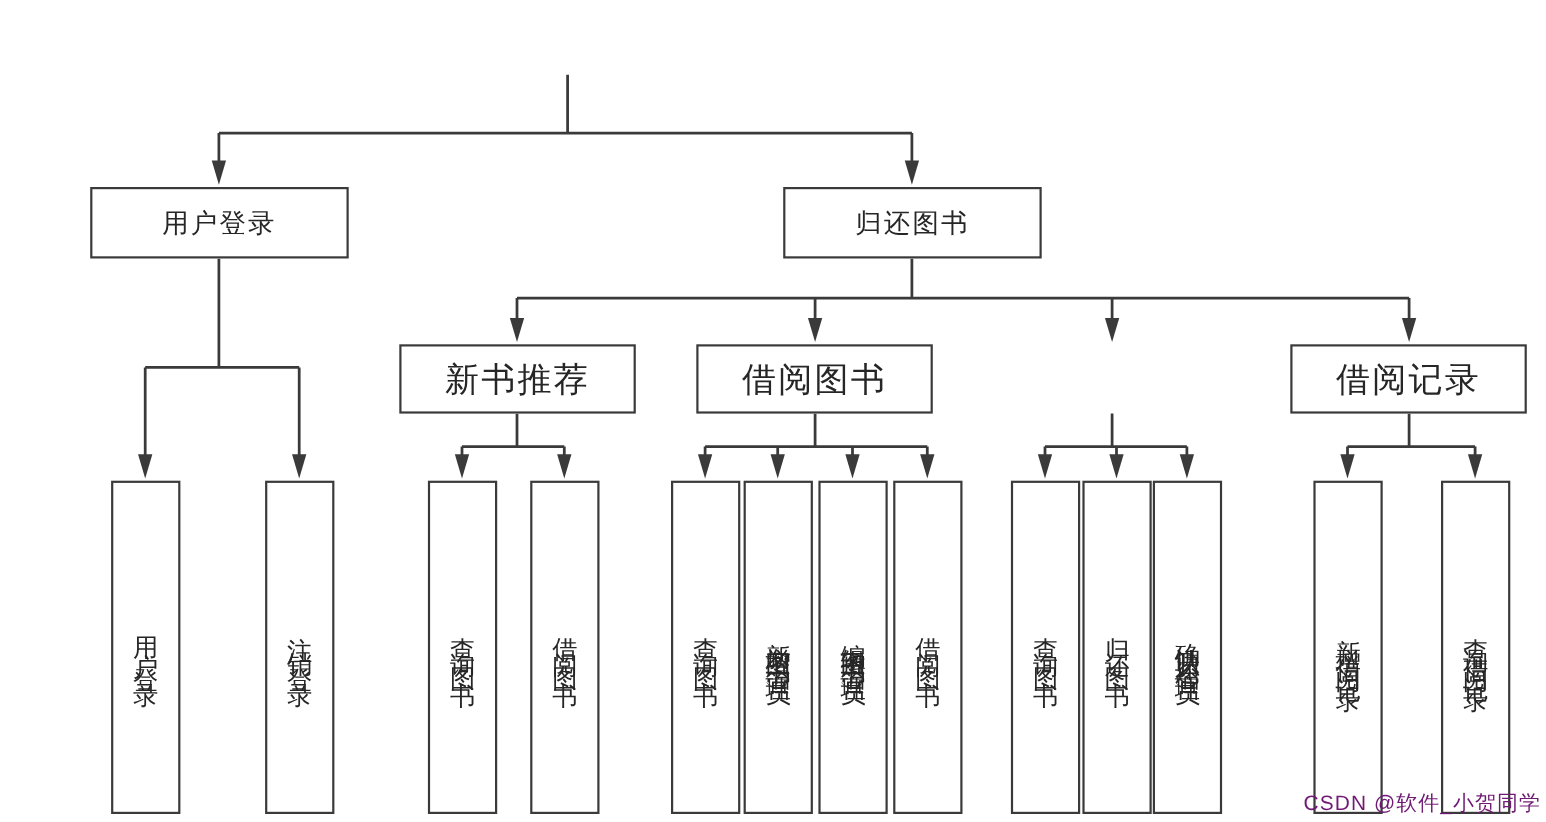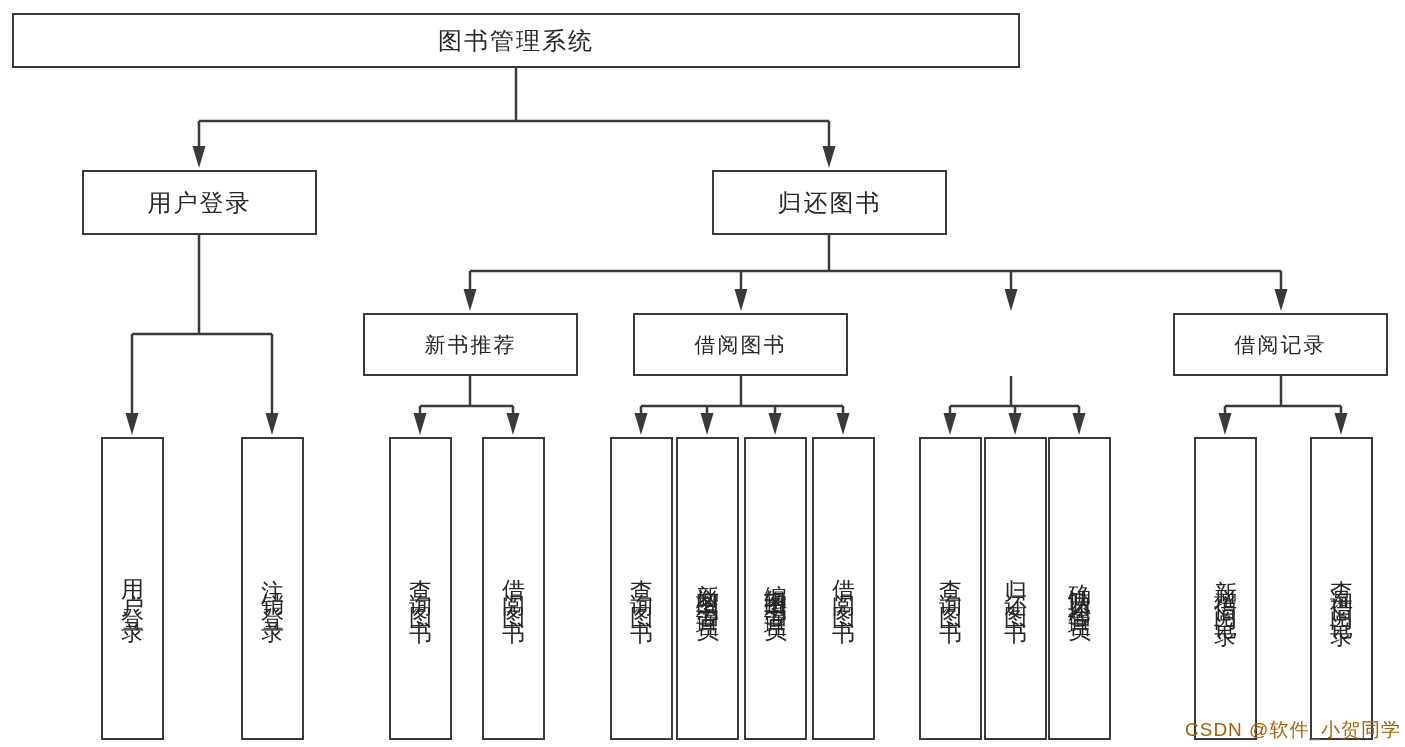--- a/index.html
+++ b/index.html
@@ -15,37 +15,37 @@
   .box{
     position:absolute;
     box-sizing:border-box;
     border:2px solid #3a3a3a;
     background:#ffffff;
     display:flex;align-items:center;justify-content:center;
     text-align:center;
   }
   .root{left:12px;top:13px;width:1008px;height:55px;font-size:24px;letter-spacing:2px;}
   .lvl2{top:170px;width:235px;height:65px;font-size:24px;letter-spacing:2px;}
-  .lvl3{top:313px;width:215px;height:63px;font-size:21px;letter-spacing:2px;}
+  .lvl3{top:313px;width:215px;height:63px;font-size:31px;letter-spacing:2px;}
   .leaf{top:437px;width:63px;height:303px;}
   .v{
     writing-mode:vertical-rl;
     text-orientation:mixed;
     font-size:23px;
     line-height:1;
     white-space:nowrap;
   }
   .v4{letter-spacing:14px;}
   .v6{letter-spacing:9px;}
   .v9{letter-spacing:5px;}
   .watermark{
     position:absolute;
     left:1185px;top:717px;
     font-size:19px;
-    color:#a16207;
+    color:#701a75;
     letter-spacing:1px;
     white-space:nowrap;
   }
 </style>
 </head>
 <body>
 
 <div class="canvas">
 
   <svg class="connectors" viewBox="0 0 1405 747" xmlns="http://www.w3.org/2000/svg">
@@ -104,23 +104,20 @@
 
     <g stroke="#3a3a3a" stroke-width="2.5" fill="none">
       <path d="M1281,376 V406 M1225,406 H1341 M1225,406 V415 M1341,406 V415"></path>
     </g>
     <g fill="#3a3a3a" stroke="none">
       <polygon points="1218.5,413 1231.5,413 1225,435"></polygon>
       <polygon points="1334.5,413 1347.5,413 1341,435"></polygon>
     </g>
   </svg>
 
-  <div class="box root">
-    <span>图书管理系统</span>
-  </div>
 
   <div class="box lvl2" style="left:82px">
     <span>用户登录</span>
   </div>
   <div class="box lvl2" style="left:712px">
     <span>归还图书</span>
   </div>
 
   <div class="box lvl3" style="left:363px">
     <span>新书推荐</span>

